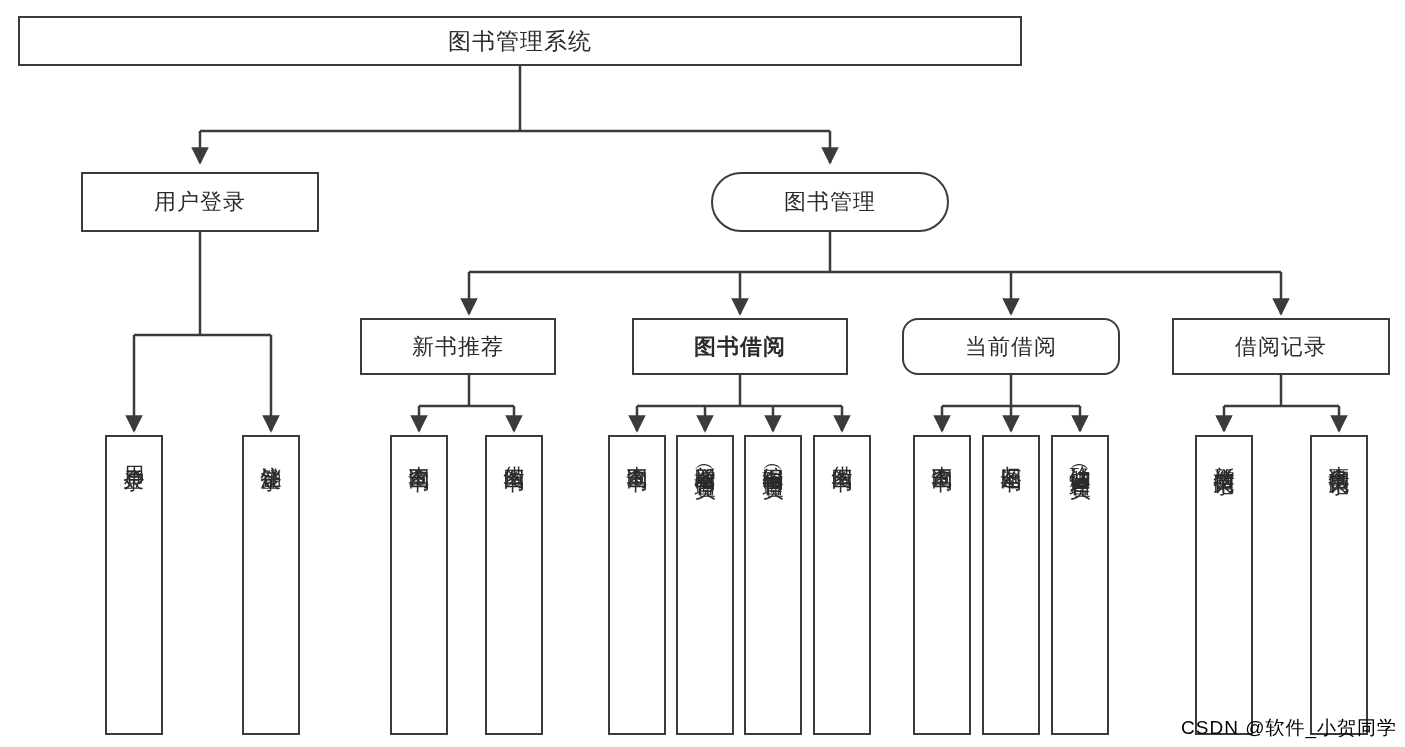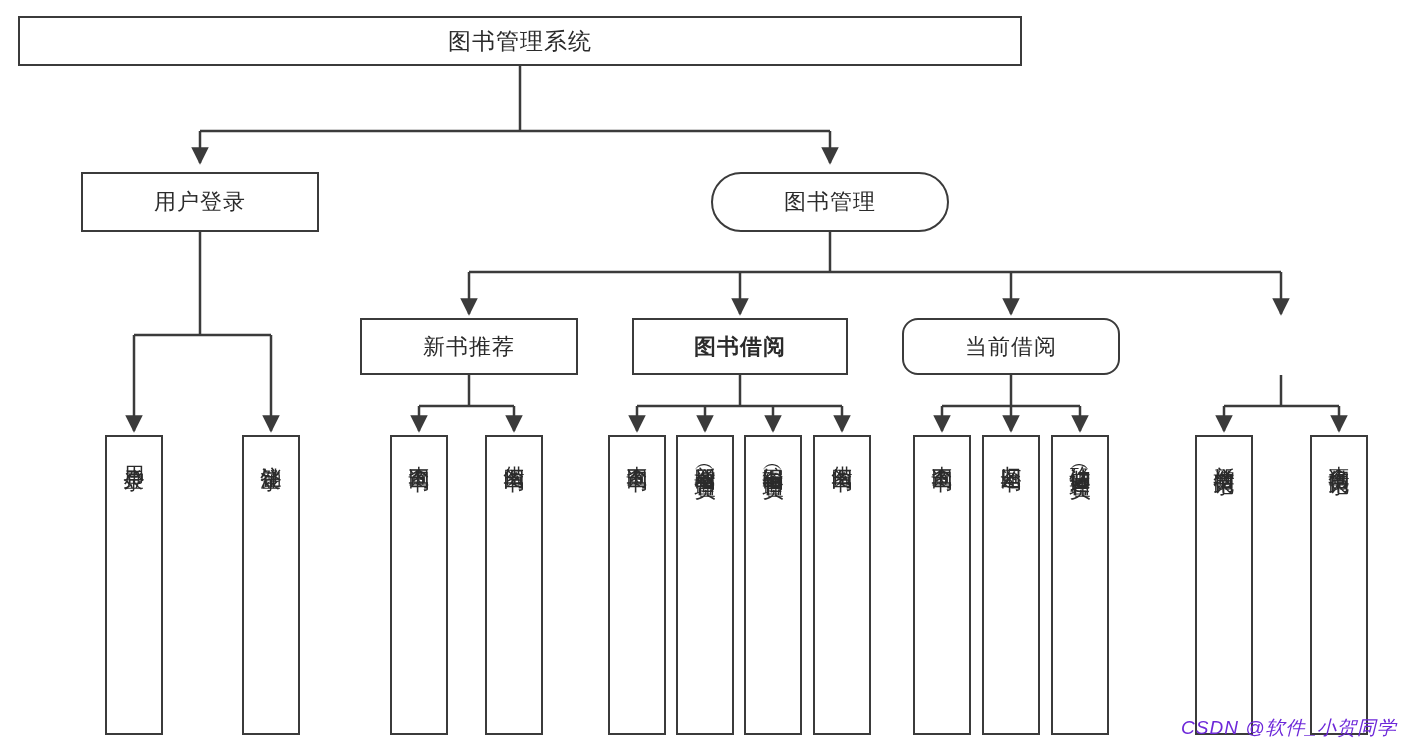--- a/index.html
+++ b/index.html
@@ -55,25 +55,24 @@
     text-orientation: upright;
     line-height: 1.04;
     letter-spacing: 2px;
     white-space: nowrap;
   }
   .watermark {
     position: absolute;
     right: 8px;
     bottom: 6px;
     font-size: 19px;
-    color: #6d28d9;
+    color: #000000;
     letter-spacing: 1px;
     z-index: 5;
     white-space: nowrap;
-    font-style: italic;
   }
 </style>
 </head>
 <body>
 
 <div id="canvas">
 
   <svg id="edges" viewBox="0 0 1405 747" xmlns="http://www.w3.org/2000/svg">
     <defs>
       <marker id="arrow" viewBox="0 0 10 10" refX="9" refY="5" markerWidth="7" markerHeight="7" orient="auto-start-reverse">
@@ -128,28 +127,31 @@
     <span>图书管理系统</span>
   </div>
 
   <div class="node node-branch" style="left:81px; top:172px; width:238px; height:60px;">
     <span>用户登录</span>
   </div>
   <div class="node node-branch" style="left:711px; top:172px; width:238px; height:60px;border-radius:30px;">
     <span>图书管理</span>
   </div>
 
-  <div class="node node-branch" style="left:360px; top:318px; width:218px; height:57px;">
+  <div class="node node-branch" style="left:360px; top:318px; width:196px; height:57px;">
     <span>新书推荐</span>
   </div>
   <div class="node node-branch" style="left:632px; top:318px; width:216px; height:57px;font-weight:bold;">
     <span>图书借阅</span>
   </div>
   <div class="node node-branch" style="left:902px; top:318px; width:218px; height:57px;border-radius:16px;">
     <span>当前借阅</span>
+  </div>
+  <div class="node node-branch" style="left:1172px; top:318px; width:218px; height:57px;">
+    <span>借阅记录</span>
   </div>
 
   <div class="node node-leaf" style="left:105px; top:435px; width:58px; height:300px;">
     <span class="vtext">用户登录</span>
   </div>
   <div class="node node-leaf" style="left:242px; top:435px; width:58px; height:300px;">
     <span class="vtext">注销登录</span>
   </div>
 
   <div class="node node-leaf" style="left:390px; top:435px; width:58px; height:300px;">

